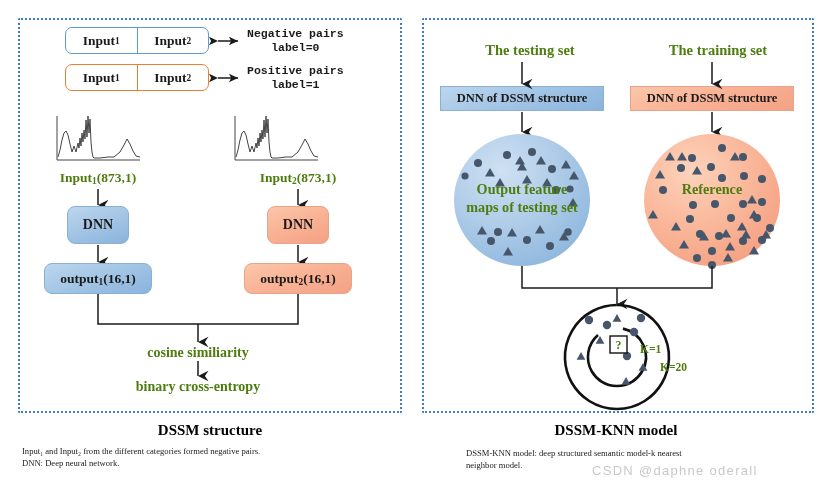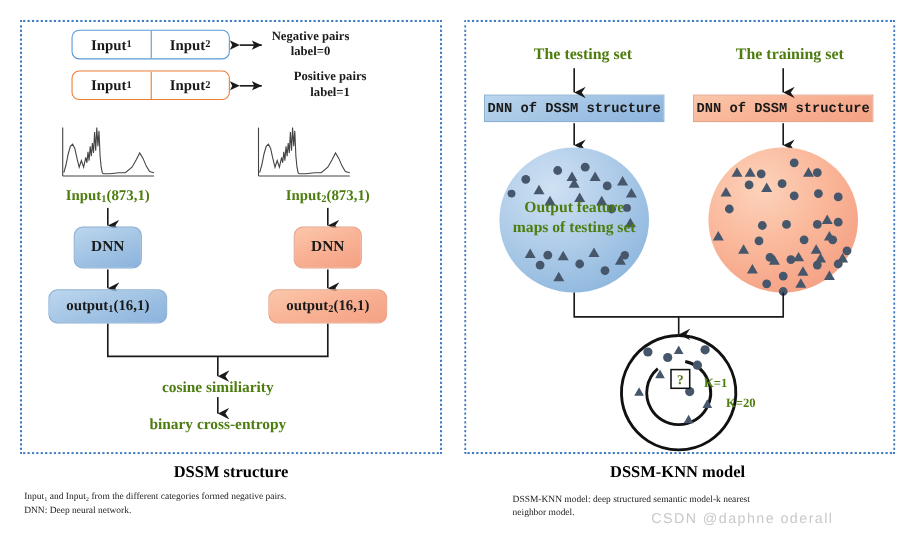--- a/index.html
+++ b/index.html
@@ -34,21 +34,21 @@
     box-sizing:border-box;
   }
   .pair-blue{border:1.6px solid #5b9bd5;}
   .pair-blue > div:first-child{border-right:1.3px solid #5b9bd5;}
   .pair-orange{border:1.6px solid #ed7d31;}
   .pair-orange > div:first-child{border-right:1.3px solid #ed7d31;}
 
   .pair-label{
     position:absolute;
     font-weight:bold;font-size:11.5px;line-height:13.5px;
-    color:#1a1a1a;text-align:center;white-space:nowrap;
+    color:#1a1a1a;text-align:center;white-space:nowrap;font-family:Liberation Mono, monospace;
   }
 
   
   .rbox{
     position:absolute;
     display:flex;align-items:center;justify-content:center;
     border-radius:8px;
     font-weight:bold;color:#1a1a1a;
     box-sizing:border-box;
   }
@@ -57,21 +57,21 @@
     border:1px solid #8ab0d4;
   }
   .fill-orange{
     background:linear-gradient(160deg,#fbc7ab 0%,#f9b396 45%,#f4a184 100%);
     border:1px solid #e8a488;
   }
   .sqbox{
     position:absolute;
     display:flex;align-items:center;justify-content:center;
     font-weight:bold;color:#1a1a1a;box-sizing:border-box;
-    text-align:center;border-radius:1px;font-family:Liberation Mono, monospace;
+    text-align:center;border-radius:1px;
   }
 
   .plain-text{
     position:absolute;font-weight:bold;color:#4d7c0f;
     white-space:nowrap;text-align:center;
   }
 
   .caption-title{
     position:absolute;font-weight:bold;font-size:15px;color:#000;
     text-align:center;white-space:nowrap;
@@ -114,21 +114,21 @@
 <div class="pair-box pair-orange" style="left:65px;top:64px;width:144px;height:27px;">
   <div>
     <span>Input</span>
       <sub>1</sub>
   </div>
   <div>
     <span>Input</span>
       <sub>2</sub>
   </div>
 </div>
-<div class="pair-label" style="left:247px;top:64px;margin-left:20px;">
+<div class="pair-label" style="left:247px;top:64px;">
   <div>Positive pairs</div>
   <div>label=1</div>
 </div>
 
 <svg width="830" height="491">
   <defs>
     <marker id="arrL" markerWidth="7" markerHeight="7" refX="6" refY="3.2" orient="auto">
       <path d="M6,3.2 L0,0.4 L1.4,3.2 L0,6 Z" fill="#1a1a1a"></path>
     </marker>
     <marker id="arrR" markerWidth="7" markerHeight="7" refX="6" refY="3.2" orient="auto">
@@ -337,20 +337,21 @@
   </g>
 
   <rect x="610" y="336" width="17" height="17" fill="#fff" stroke="#111" stroke-width="1.4"></rect>
 </svg>
 
 <div class="plain-text" style="left:457px;top:180px;width:130px;font-size:14.2px;line-height:18px;">
   <div>Output feature</div>
   <div>maps of testing set</div>
 </div>
 <div class="plain-text" style="left:657px;top:180px;width:110px;font-size:14.2px;line-height:18px;">
+  <div>Reference</div>
 </div>
 
 <div class="plain-text" style="left:610px;top:337px;width:17px;font-size:12px;line-height:16px;">?</div>
 <div class="plain-text" style="left:640px;top:343px;font-size:11.5px;">K=1</div>
 <div class="plain-text" style="left:660px;top:361px;font-size:11.5px;">K=20</div>
 
 <div class="caption-title" style="left:420px;top:422px;width:392px;">DSSM-KNN model</div>
 <div class="caption-body" style="left:466px;top:448px;width:330px;">
   <div>DSSM-KNN model: deep structured semantic model-k nearest</div>
   <div>neighbor model.</div>

